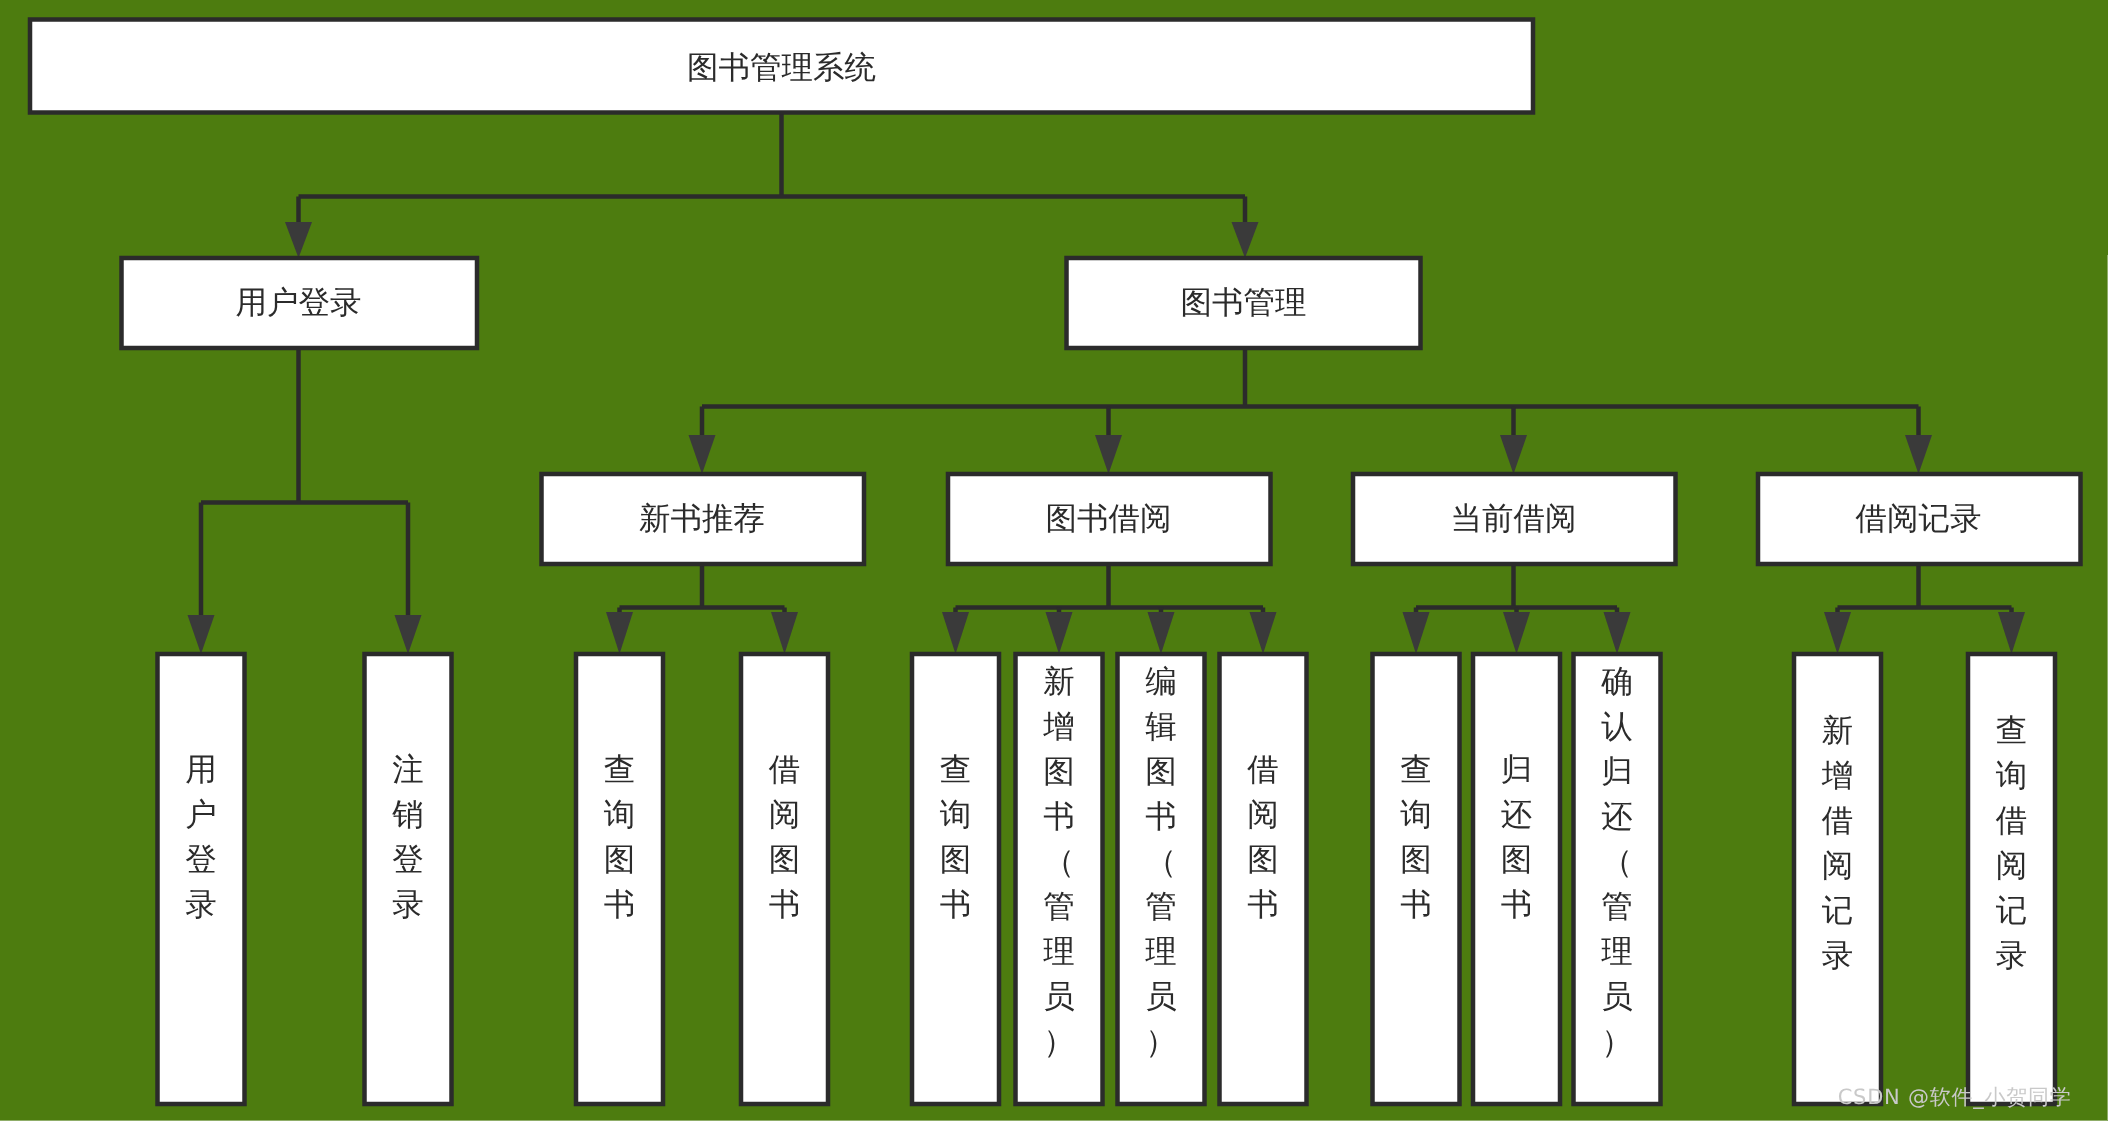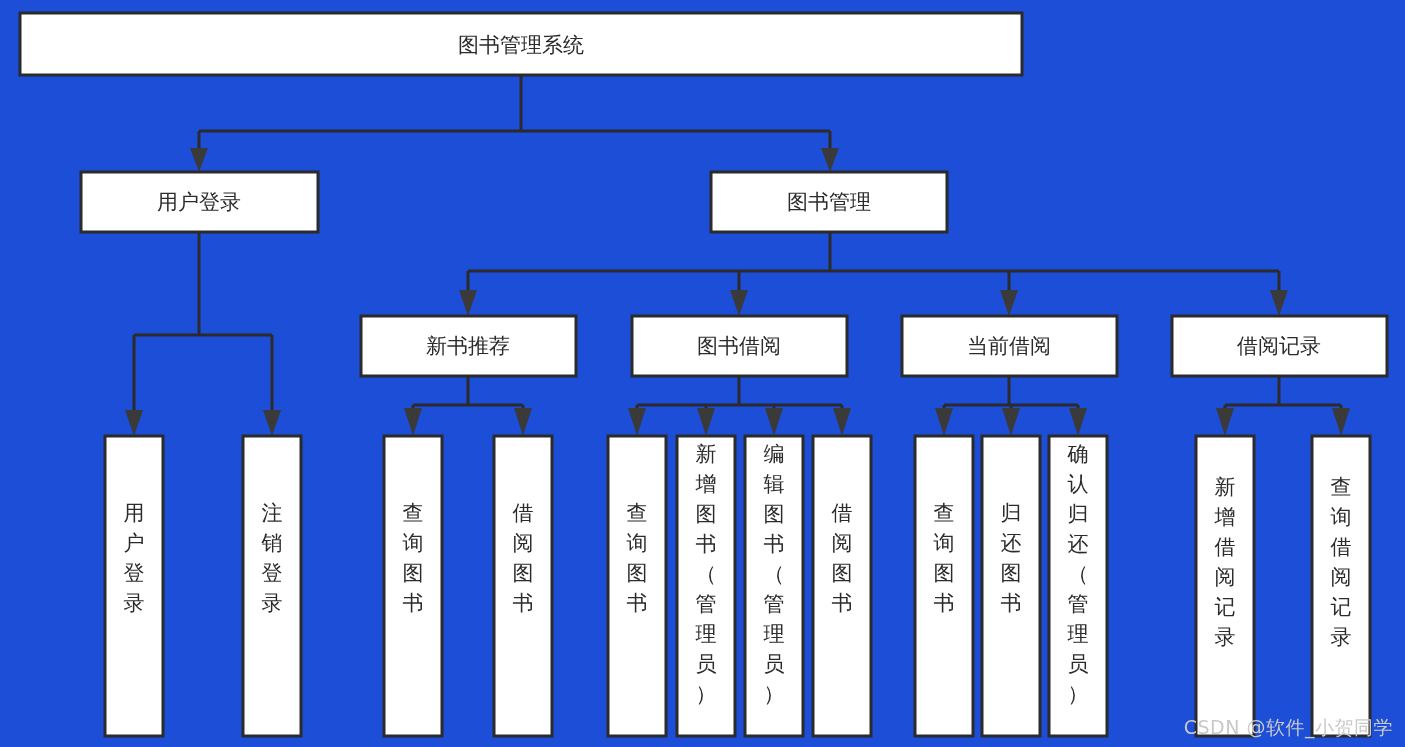--- a/index.html
+++ b/index.html
@@ -10,21 +10,21 @@
   body {
     width: 1405px;
     height: 747px;
     font-family: "DejaVu Sans", "Liberation Sans", sans-serif;
     overflow: hidden;
   }
   #diagram-root {
     position: relative;
     width: 1405px;
     height: 747px;
-    background: #1d4ed8;
+    background: #4d7c0f;
   }
   svg#flow {
     position: absolute;
     left: 0;
     top: 0;
     width: 1405px;
     height: 747px;
     display: block;
   }
   .node-rect {
@@ -49,24 +49,24 @@
     dominant-baseline: middle;
   }
   .leaf-label {
     fill: #2b2b2b;
     font-family: "DejaVu Sans", "Liberation Sans", sans-serif;
     font-size: 21px;
     text-anchor: middle;
   }
   .watermark {
     position: absolute;
-    right: 12px;
+    right: 24px;
     bottom: 6px;
     font-family: "DejaVu Sans", "Liberation Sans", sans-serif;
-    font-size: 19px;
+    font-size: 14px;
     color: #c9c9c9;
     letter-spacing: 0.5px;
     white-space: nowrap;
     user-select: none;
   }
 </style>
 </head>
 <body>
 
 <div id="diagram-root">

